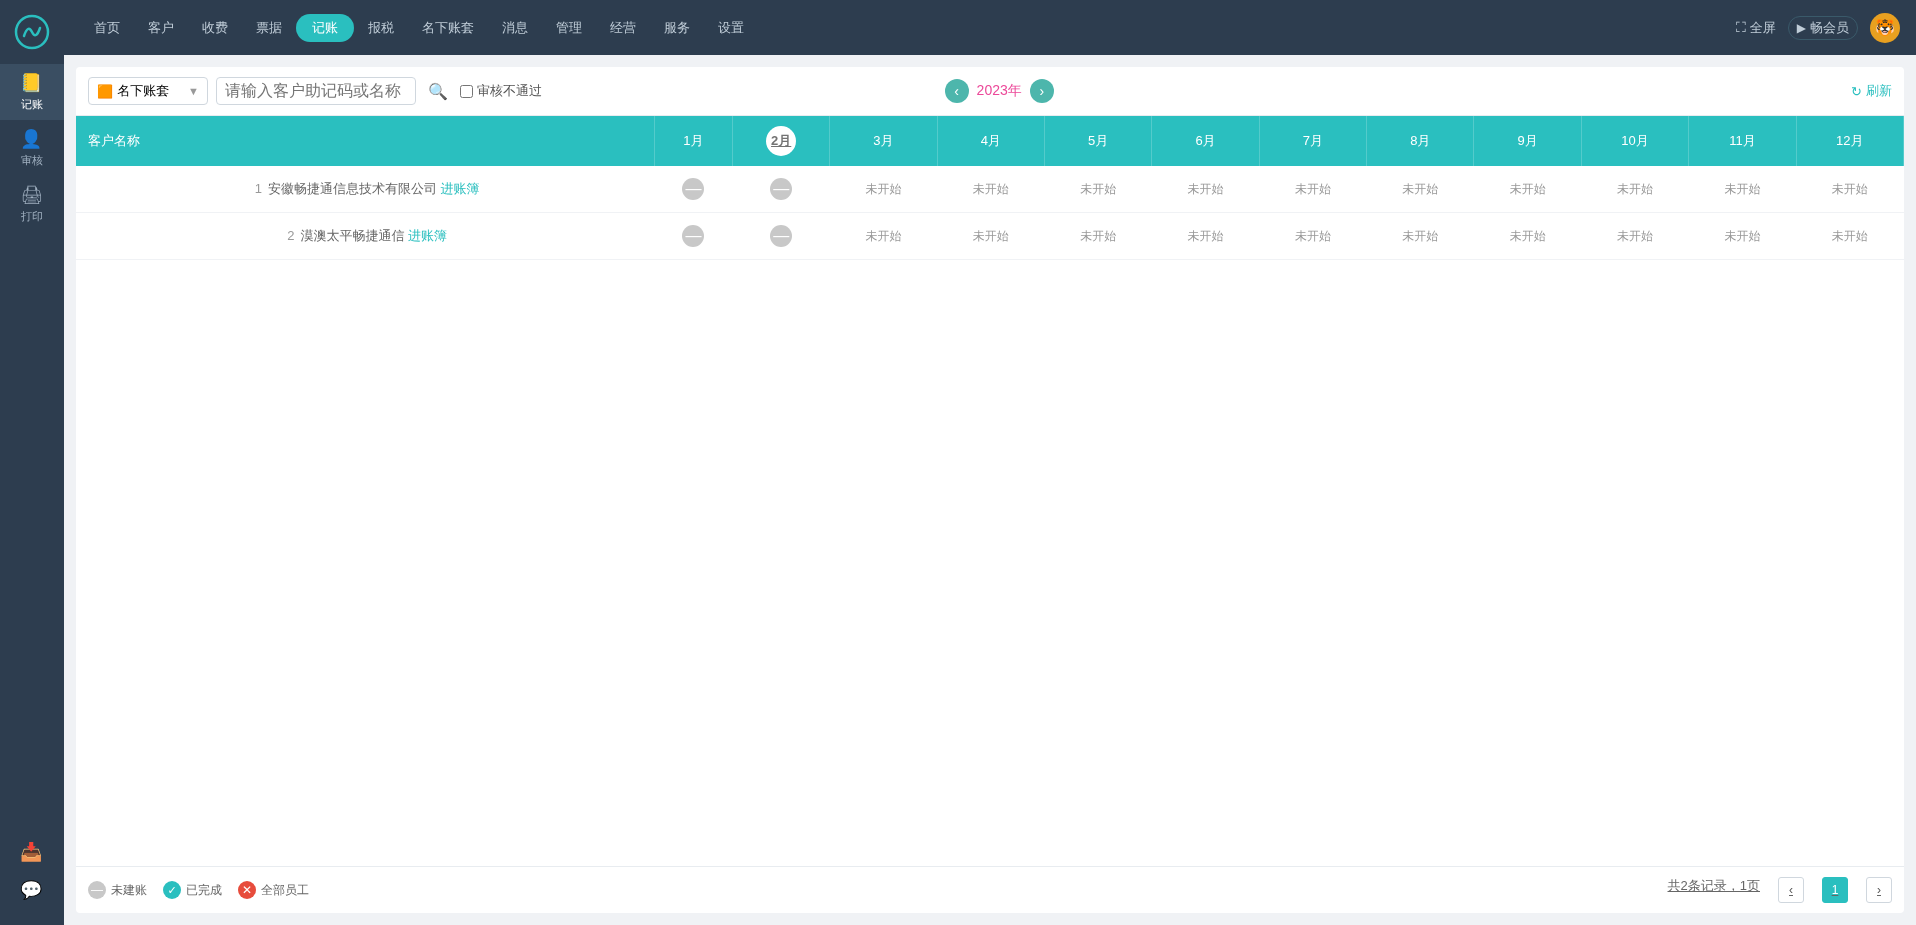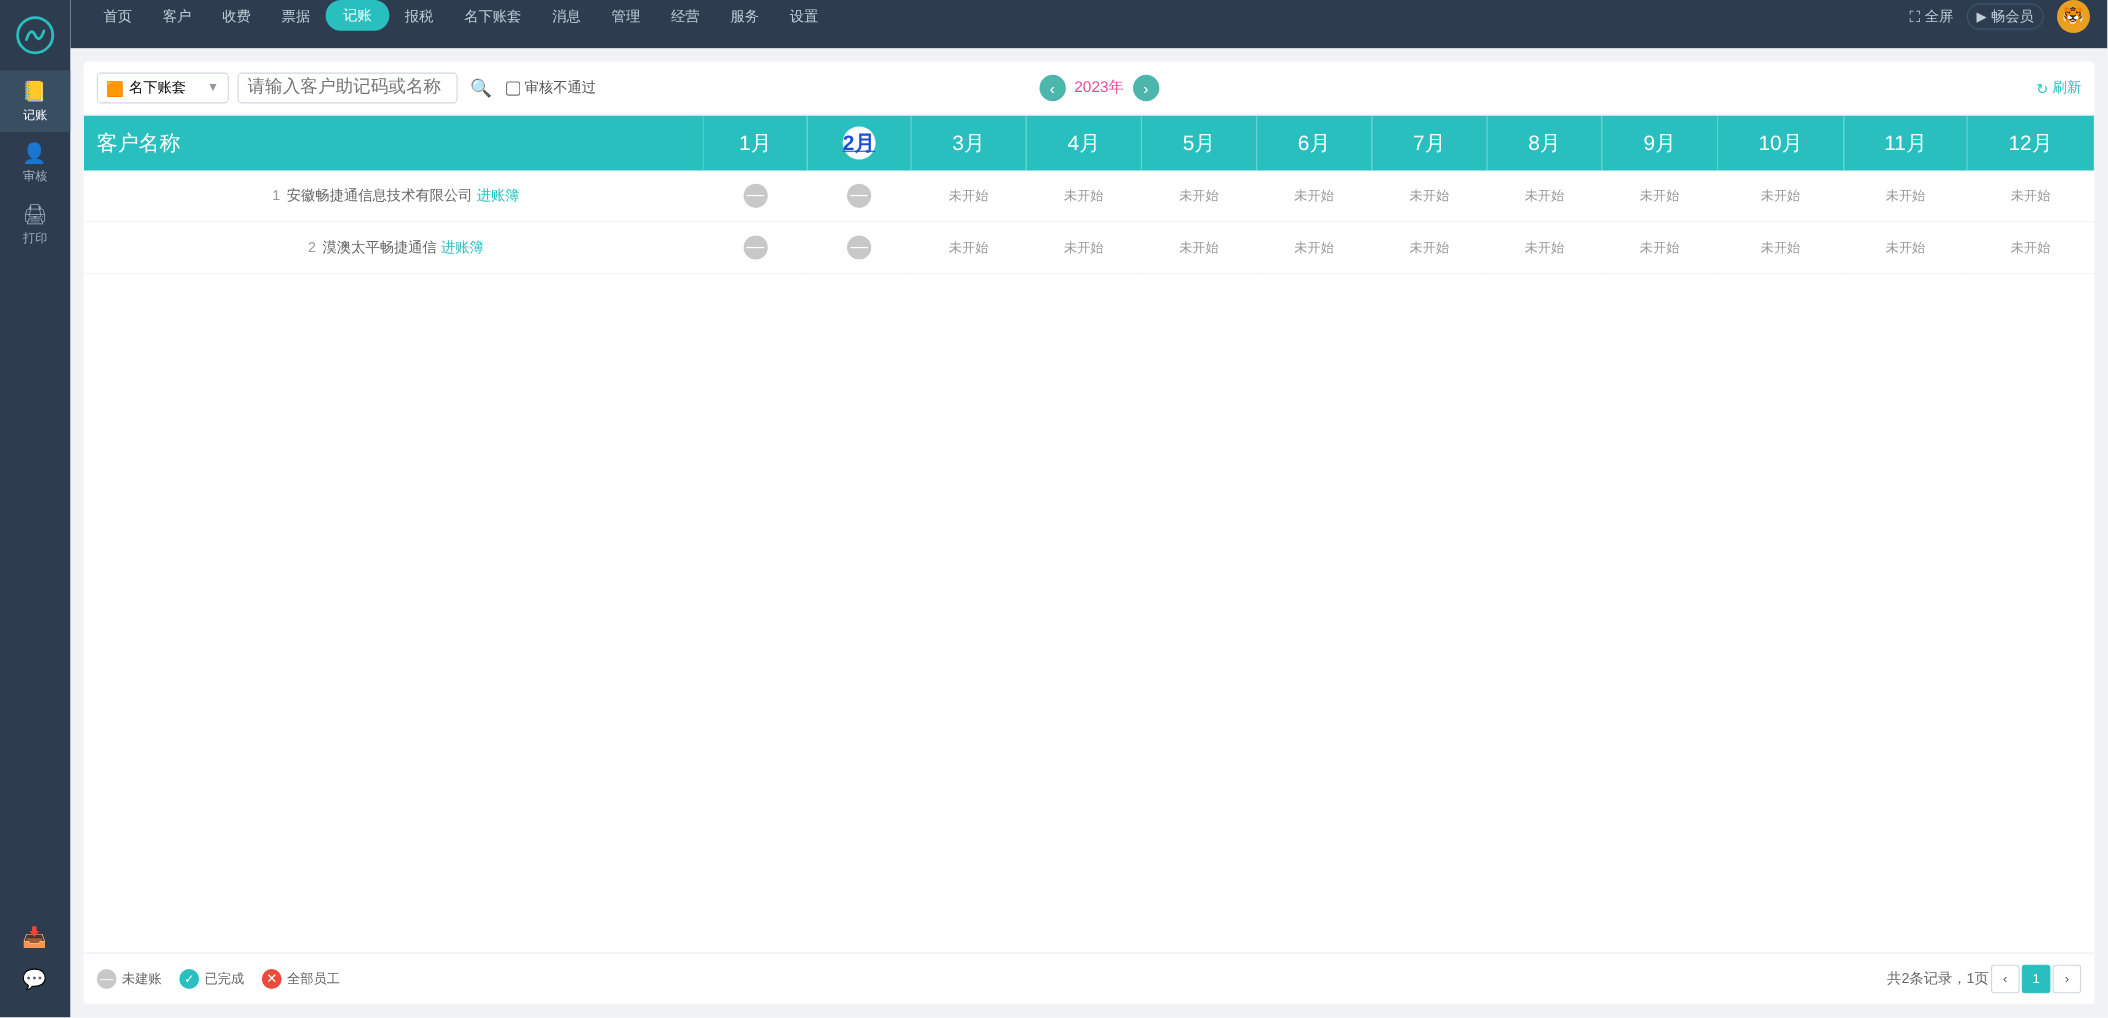--- a/index.html
+++ b/index.html
@@ -52,22 +52,22 @@
       flex: 1;
       display: flex;
       flex-direction: column;
       overflow: hidden;
     }
 
     
     .topnav {
       background: #2d3d4f;
       display: flex;
-      align-items: flex-start;
-      height: 44px;
+      align-items: center;
+      height: 55px;
       padding: 0 16px;
       flex-shrink: 0;
     }
     .topnav-item {
       color: #c0cdd8;
       padding: 6px 14px;
       cursor: pointer;
       font-size: 13px;
       border-radius: 4px;
       white-space: nowrap;
@@ -198,32 +198,32 @@
       border-collapse: collapse;
       min-width: 1400px;
     }
     thead tr {
       background: #2abfbf;
       color: #fff;
     }
     thead th {
       padding: 10px 8px;
       font-weight: 500;
-      font-size: 19px;
+      font-size: 13px;
       text-align: center;
       border-right: 1px solid rgba(255,255,255,0.2);
     }
     thead th:first-child { text-align: left; padding-left: 12px; min-width: 280px; }
     .month-circle {
       display: inline-flex;
       width: 30px;
       height: 30px;
       border-radius: 50%;
       background: #fff;
-      color: #1d4ed8;
+      color: #737373;
       align-items: center;
       justify-content: center;
       font-weight: bold;
       text-decoration: underline;
     }
     tbody tr {
       border-bottom: 1px solid #f0f2f5;
     }
     tbody td {
       padding: 12px 8px;
@@ -272,24 +272,25 @@
       width: 18px; height: 18px; border-radius: 50%; background: #2abfbf;
       display: inline-flex; align-items: center; justify-content: center; color: #fff; font-size: 11px;
     }
     .legend-dot-red {
       width: 18px; height: 18px; border-radius: 50%; background: #e74c3c;
       display: inline-flex; align-items: center; justify-content: center; color: #fff; font-size: 12px;
     }
     .pagination {
       margin-left: auto;
       display: flex;
-      align-items: center;
-      gap: 2px;
+      align-items: flex-start;
+      gap: 18px;
       font-size: 13px;
       color: #666;
+      text-decoration: underline;
     }
     .page-btn {
       width: 26px; height: 26px;
       border: 1px solid #d0d7de;
       border-radius: 3px;
       background: #fff;
       cursor: pointer;
       display: flex; align-items: center; justify-content: center;
       font-size: 12px;
       color: #555;

